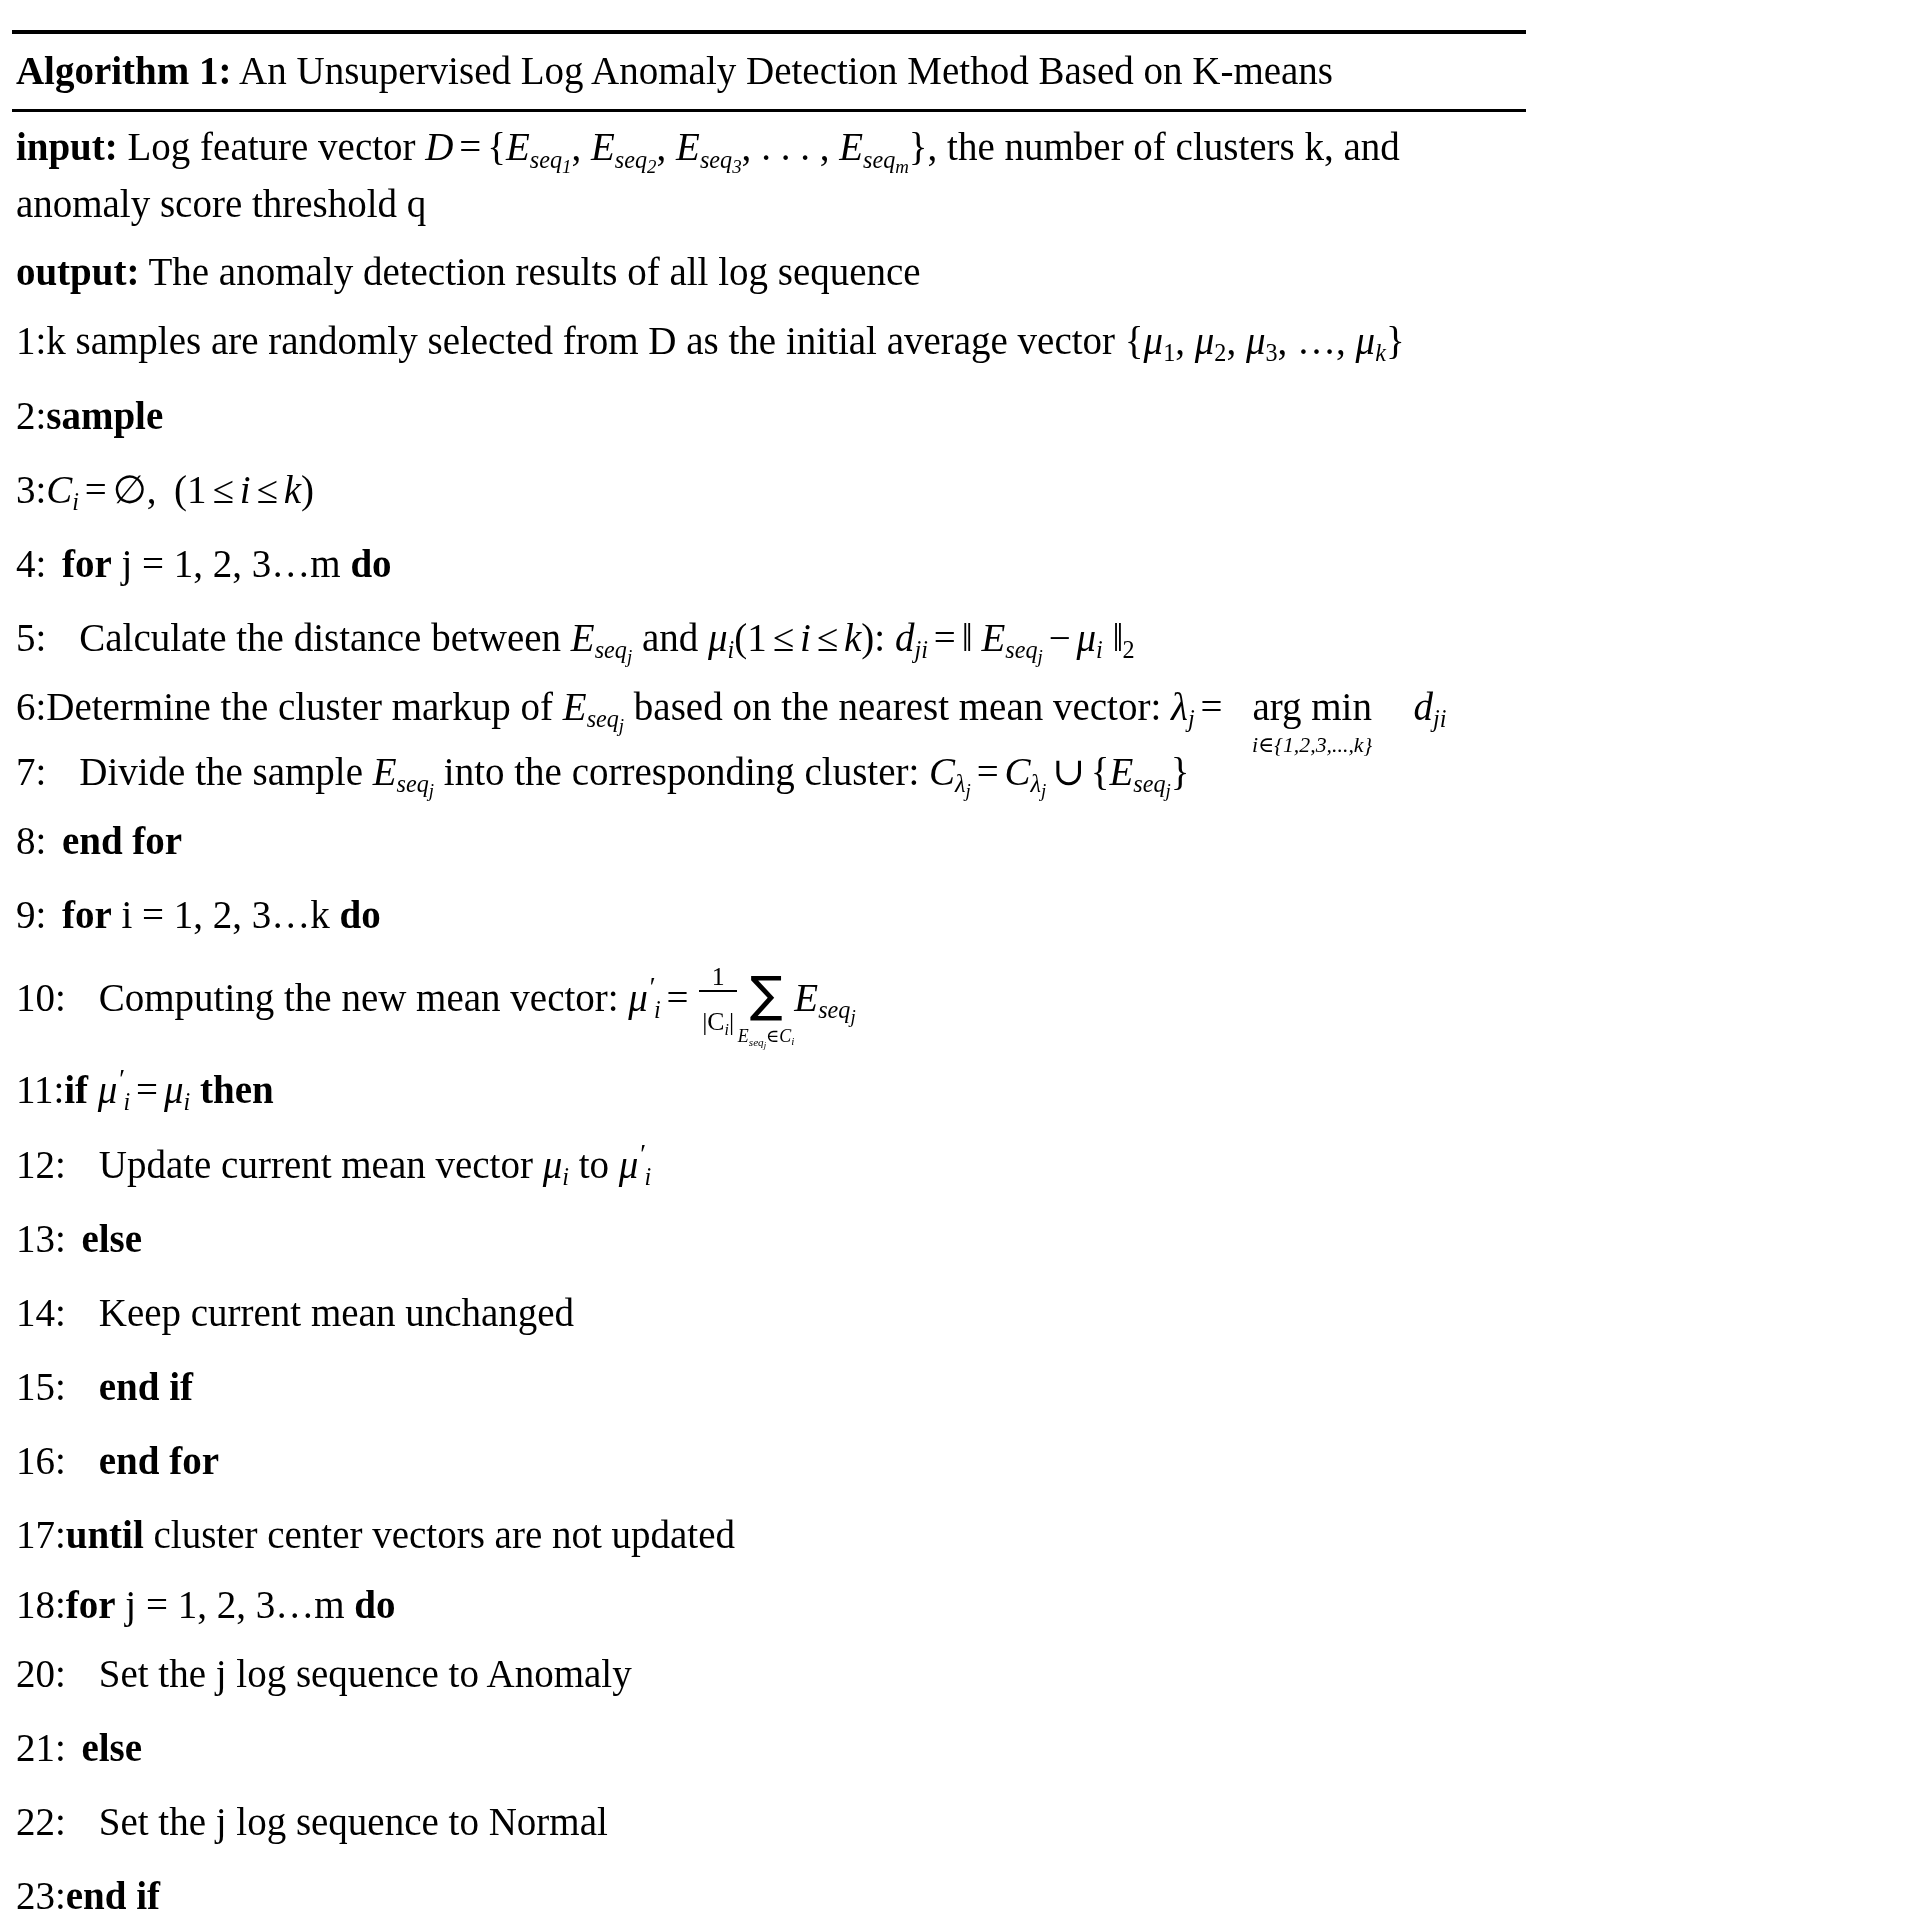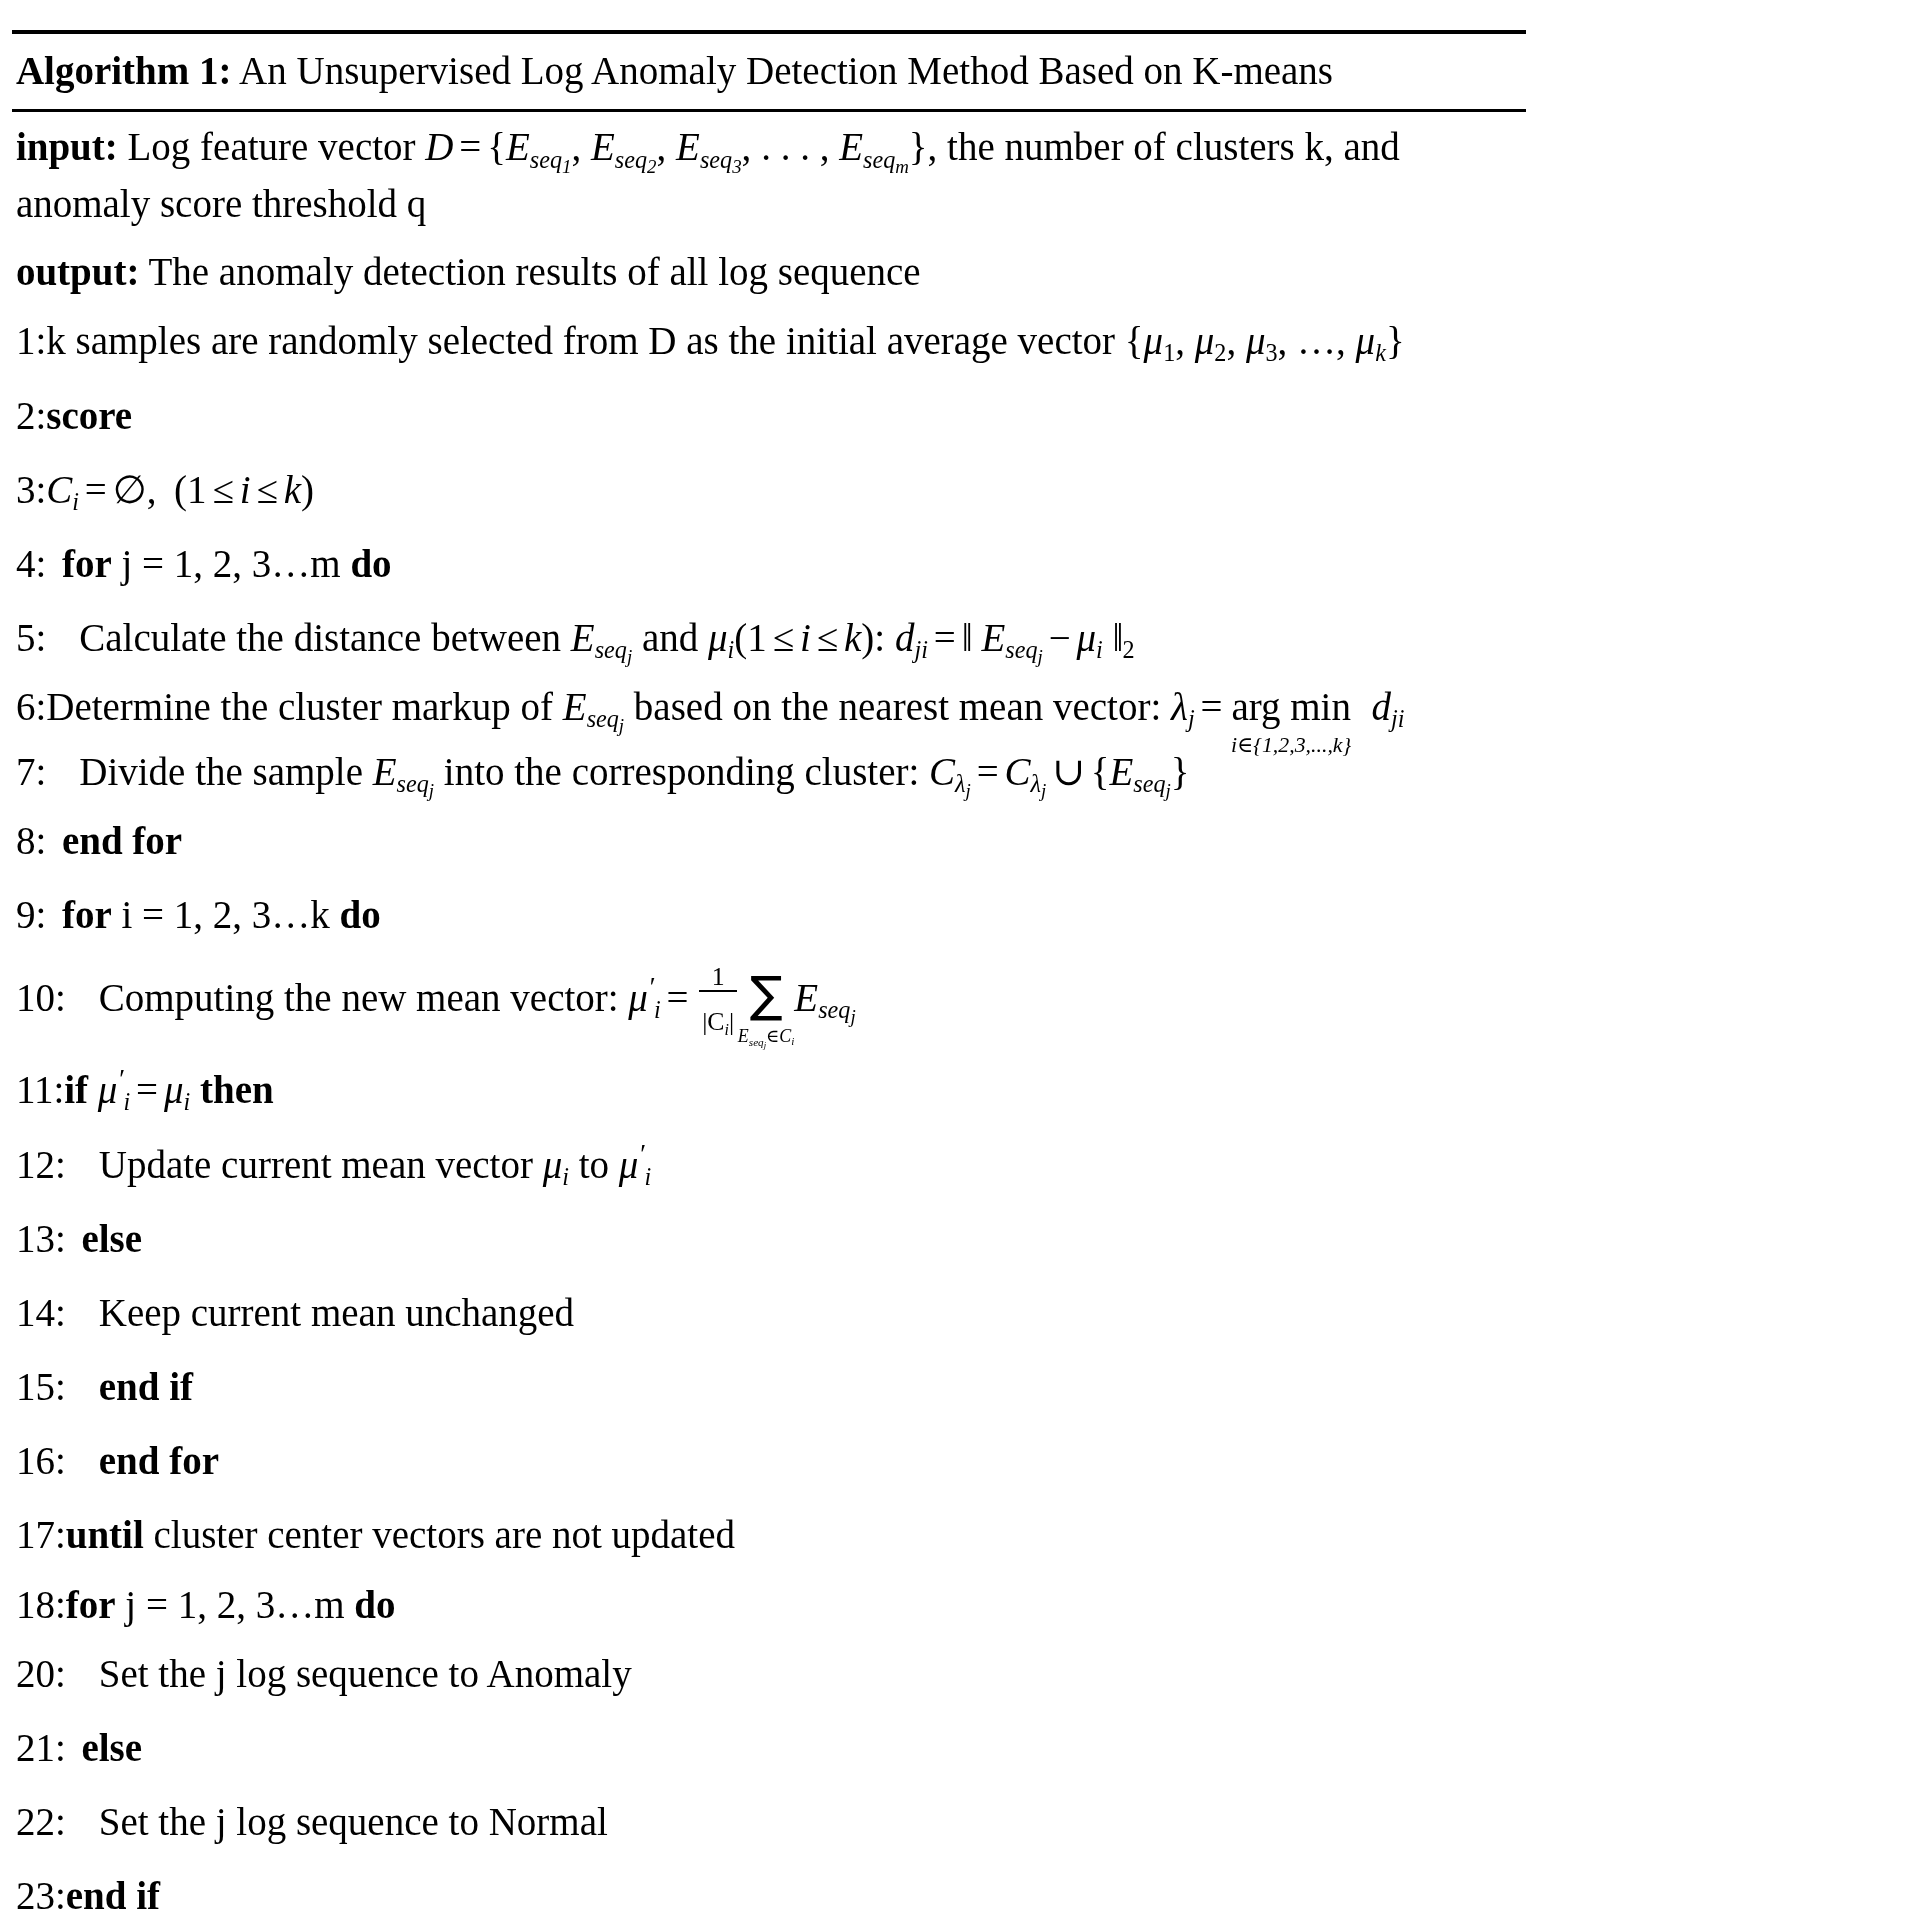--- a/index.html
+++ b/index.html
@@ -88,21 +88,21 @@
   .nbsp-gap-sm { display: inline-block; width: 9.8px; }
   .indent1 { display: inline-block; width: 15.7px; }
   .indent2 { display: inline-block; width: 33px; }
 
   
   .argmin-wrap {
     display: inline-block;
     vertical-align: baseline;
     text-align: center;
     position: relative;
-    margin: 0 3px;
+    margin: 0 24px;
   }
   .argmin-wrap .am-main {
     display: block;
     font-style: normal;
     white-space: nowrap;
   }
   .argmin-wrap .am-sub {
     display: block;
     position: absolute;
     left: 50%;
@@ -193,21 +193,21 @@
   <div class="step">
     <span>1:</span><span>k samples are randomly selected from D as the initial average vector</span>
     <span class="mn">{</span><span class="mi">μ</span><sub class="plain">1</sub>,
     <span class="mi">μ</span><sub class="plain">2</sub>,
     <span class="mi">μ</span><sub class="plain">3</sub>,
     <span>…,</span>
     <span class="mi">μ</span><sub class="s1">k</sub><span class="mn">}</span>
   </div>
 
   <div class="step">
-    <span>2:</span><span class="kw">score</span>
+    <span>2:</span><span class="kw">sample</span>
   </div>
 
   <div class="step">
     <span>3:</span><span class="mi">C</span><sub class="s1">i</sub><span class="op">=</span><span class="mn">∅</span><span>,</span><span class="nbsp-gap"></span><span class="mn">(</span><span class="mn">1</span><span class="op">≤</span><span class="mi">i</span><span class="op">≤</span><span class="mi">k</span><span class="mn">)</span>
   </div>
 
   <div class="step">
     <span>4:</span><span class="indent1"></span><span class="kw">for</span>
     <span>j = 1, 2, 3…m</span>
     <span class="kw">do</span>

